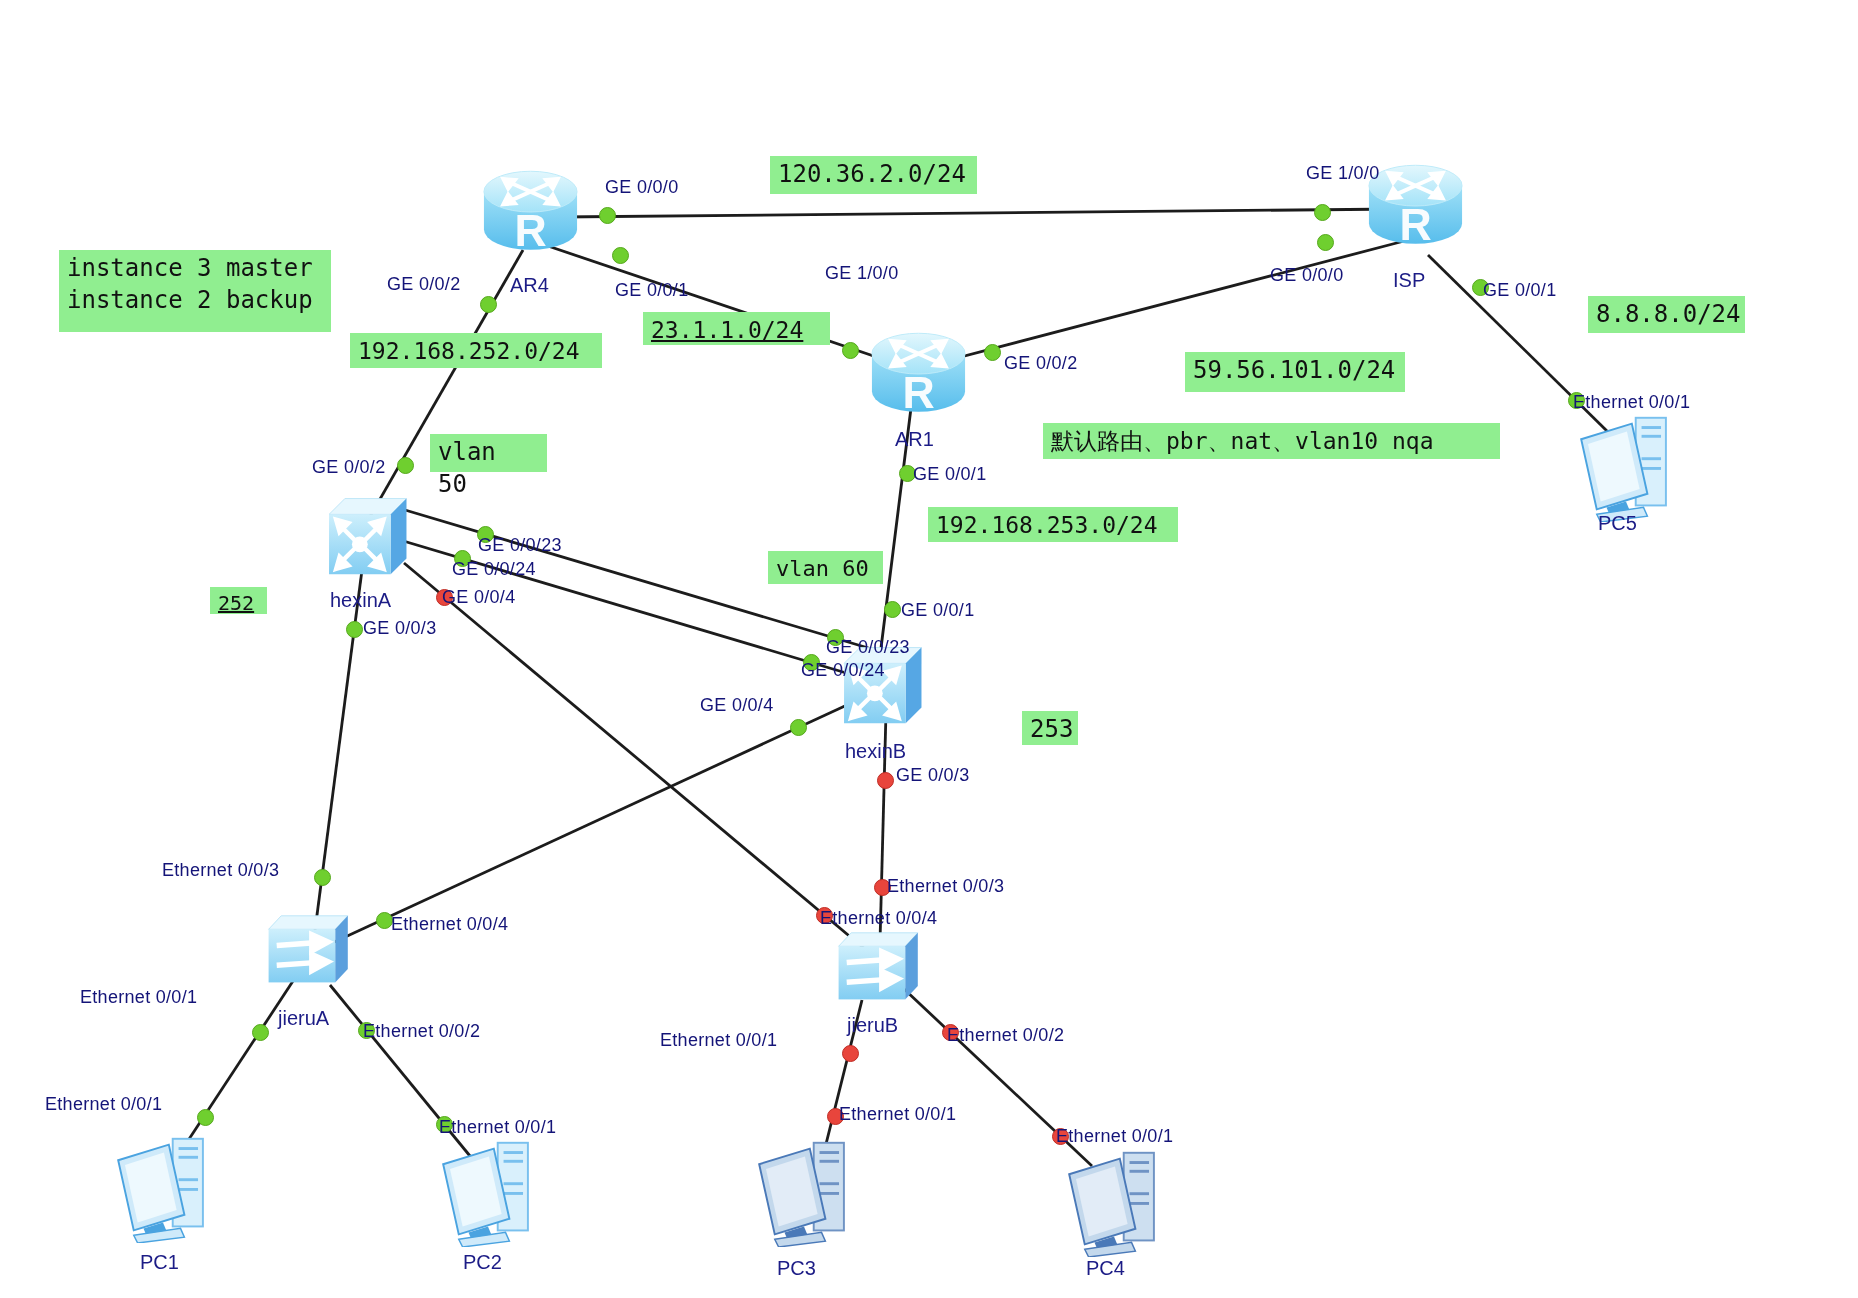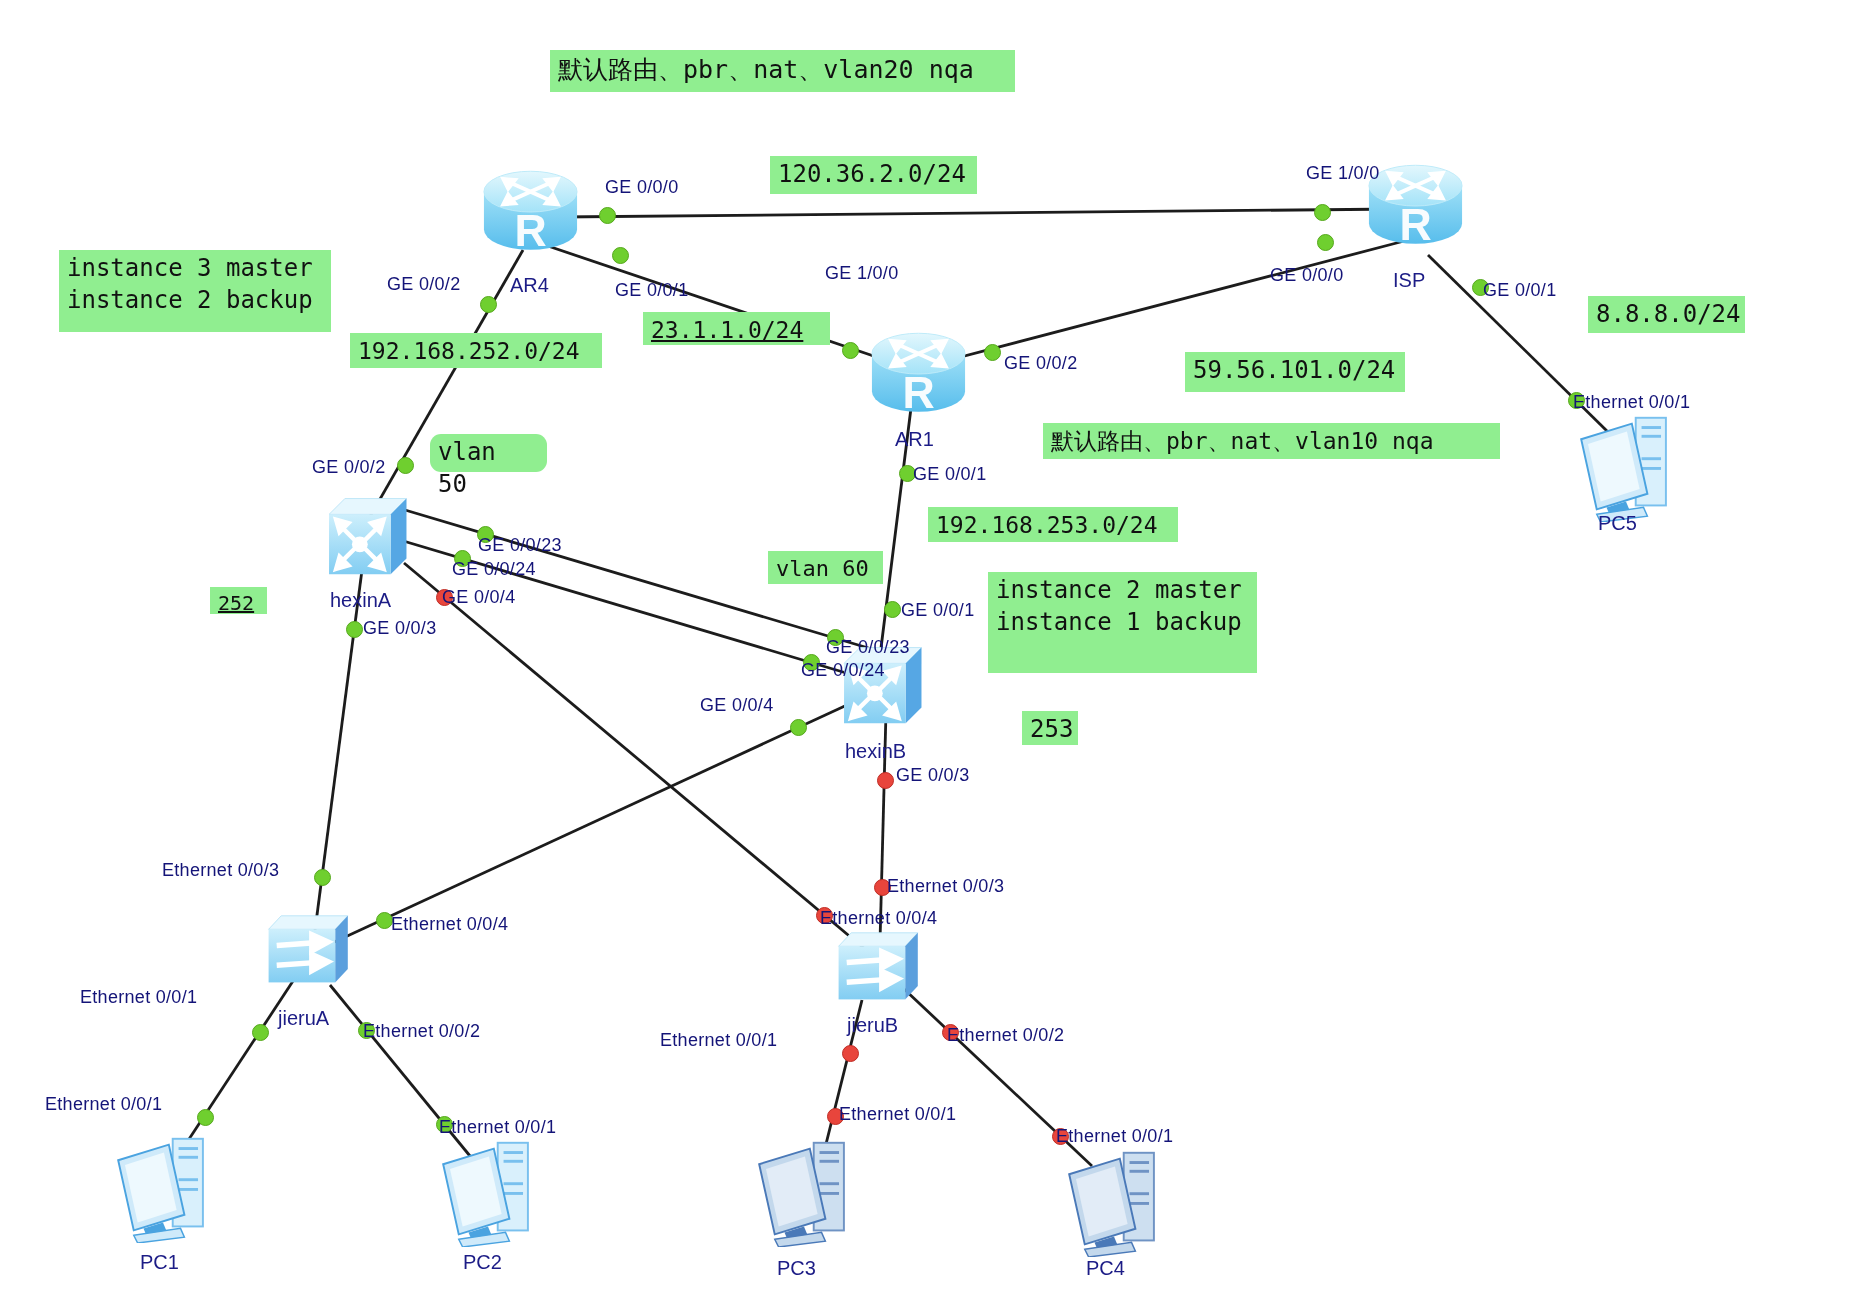--- a/index.html
+++ b/index.html
@@ -234,29 +234,26 @@
     <div class="port-label" style="left: 363px; top: 1021px;">Ethernet 0/0/2</div>
     <div class="port-label" style="left: 887px; top: 876px;">Ethernet 0/0/3</div>
     <div class="port-label" style="left: 820px; top: 908px;">Ethernet 0/0/4</div>
     <div class="port-label" style="left: 660px; top: 1030px;">Ethernet 0/0/1</div>
     <div class="port-label" style="left: 947px; top: 1025px;">Ethernet 0/0/2</div>
     <div class="port-label" style="left: 45px; top: 1094px;">Ethernet 0/0/1</div>
     <div class="port-label" style="left: 439px; top: 1117px;">Ethernet 0/0/1</div>
     <div class="port-label" style="left: 839px; top: 1104px;">Ethernet 0/0/1</div>
     <div class="port-label" style="left: 1056px; top: 1126px;">Ethernet 0/0/1</div>
     <div class="port-label" style="left: 1573px; top: 392px;">Ethernet 0/0/1</div>
-    <div class="note" style="left: 550px; top: 50px; width: 465px; height: 42px; font-size: 25px;">默认路由、pbr、nat、vlan20 nqa</div>
     <div class="note" style="left: 59px; top: 250px; width: 272px; height: 82px; font-size: 24px;">instance 3 master
 instance 2 backup</div>
     <div class="note" style="left: 770px; top: 156px; width: 207px; height: 38px; font-size: 24px;">120.36.2.0/24</div>
     <div class="note" style="left: 643px; top: 312px; width: 187px; height: 33px; font-size: 23px; text-decoration: underline;">23.1.1.0/24</div>
     <div class="note" style="left: 350px; top: 333px; width: 252px; height: 35px; font-size: 23px;">192.168.252.0/24</div>
-    <div class="note" style="left: 430px; top: 434px; width: 117px; height: 38px; font-size: 24px; border-radius: 11px;">vlan 50</div>
+    <div class="note" style="left: 430px; top: 434px; width: 117px; height: 38px; font-size: 24px;">vlan 50</div>
     <div class="note" style="left: 1185px; top: 352px; width: 220px; height: 40px; font-size: 24px;">59.56.101.0/24</div>
     <div class="note" style="left: 1043px; top: 423px; width: 457px; height: 36px; font-size: 23px;">默认路由、pbr、nat、vlan10 nqa</div>
     <div class="note" style="left: 1588px; top: 296px; width: 157px; height: 37px; font-size: 24px;">8.8.8.0/24</div>
     <div class="note" style="left: 928px; top: 507px; width: 250px; height: 35px; font-size: 23px;">192.168.253.0/24</div>
     <div class="note" style="left: 768px; top: 551px; width: 115px; height: 33px; font-size: 22px;">vlan 60</div>
     <div class="note" style="left: 210px; top: 587px; width: 57px; height: 27px; font-size: 20px; text-decoration: underline;">252</div>
     <div class="note" style="left: 1022px; top: 711px; width: 56px; height: 34px; font-size: 24px;">253</div>
-    <div class="note" style="left: 988px; top: 572px; width: 269px; height: 101px; font-size: 24px;">instance 2 master
-instance 1 backup</div>
   </div>
 
 </body></html>

